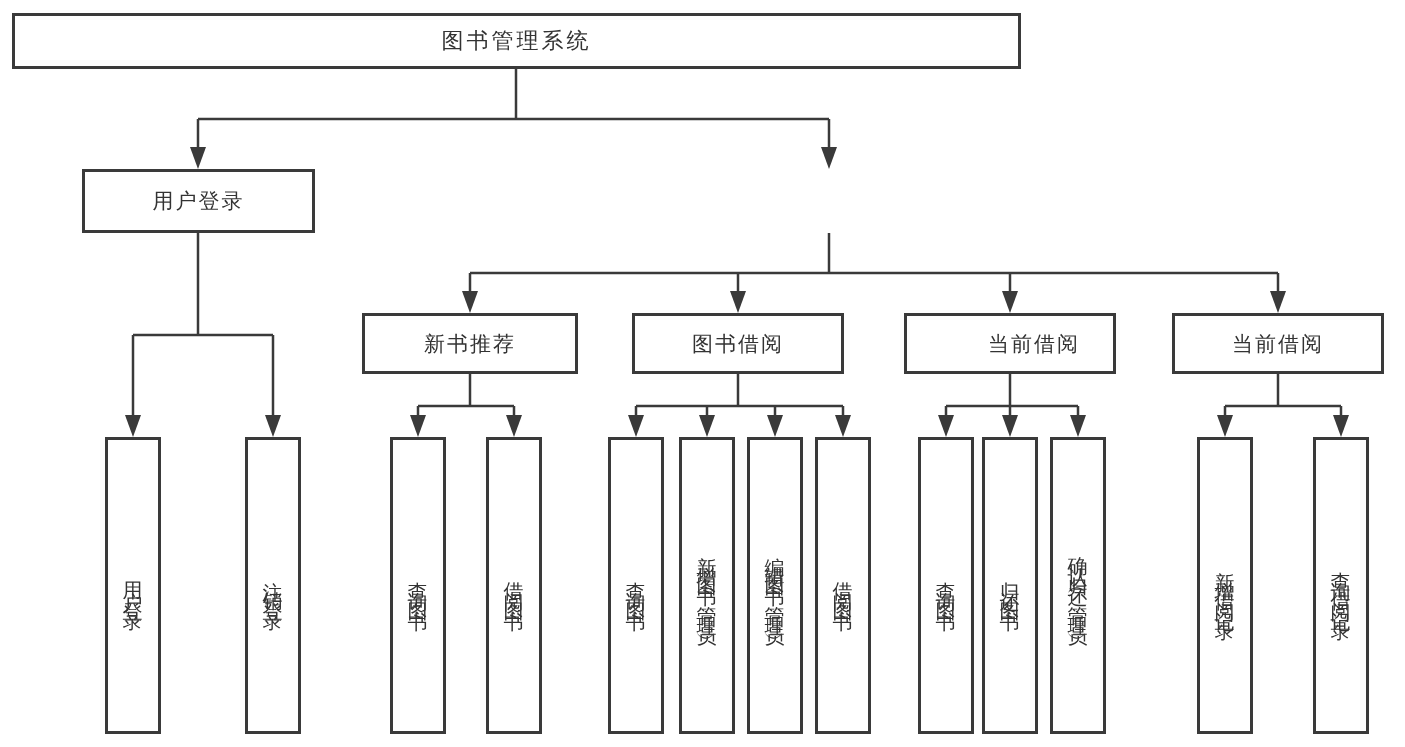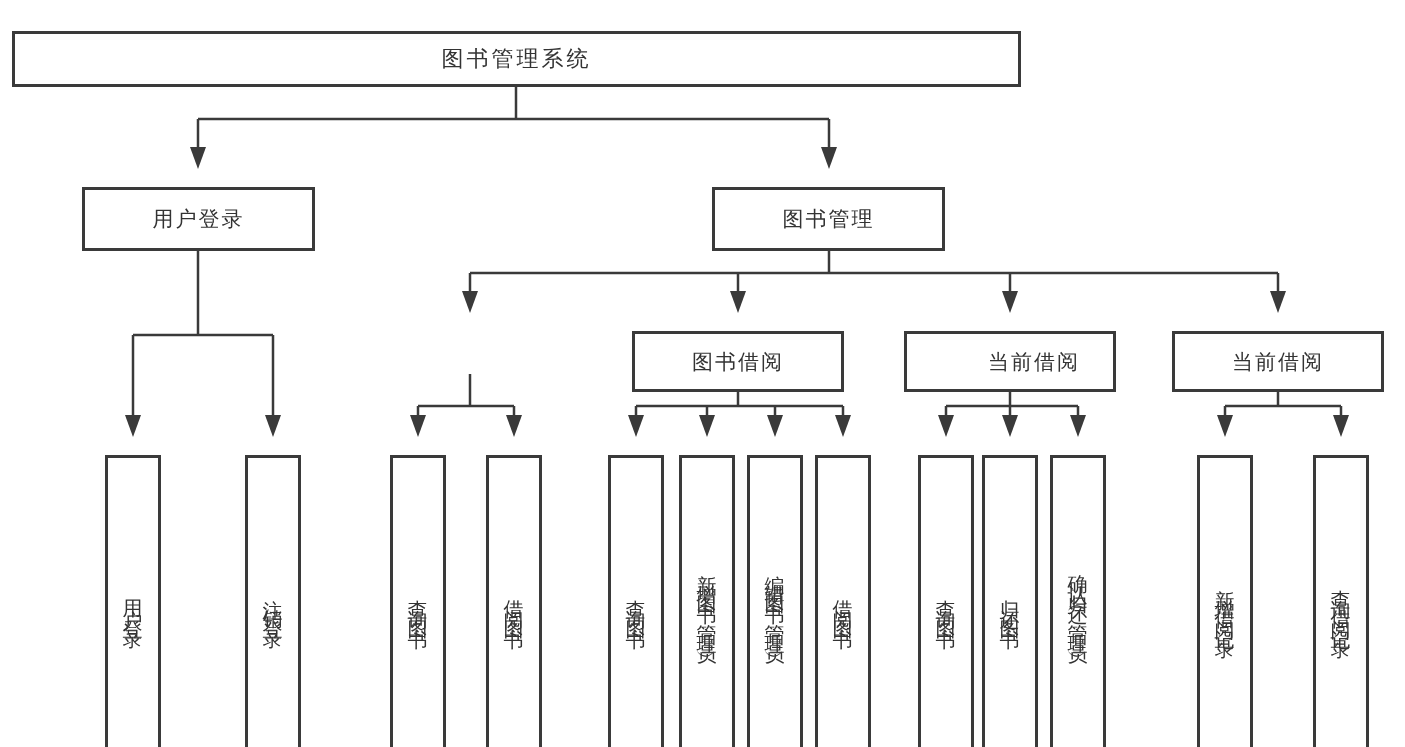--- a/index.html
+++ b/index.html
@@ -24,21 +24,20 @@
   .node {
     position: absolute;
     box-sizing: border-box;
     background: #ffffff;
     border: 3px solid #3a3a3a;
     display: flex;
     align-items: center;
     justify-content: center;
     color: #333333;
     z-index: 1;
-    margin-top: 18px;
   }
   .node.h {
     font-size: 21px;
     letter-spacing: 2px;
     white-space: nowrap;
   }
   .node.root-node {
     font-size: 22px;
     letter-spacing: 3px;
   }
@@ -128,22 +127,22 @@
       <polygon points="1002,415 1018,415 1010,437"></polygon>
       <polygon points="1070,415 1086,415 1078,437"></polygon>
       <polygon points="1217,415 1233,415 1225,437"></polygon>
       <polygon points="1333,415 1349,415 1341,437"></polygon>
     </g>
   </svg>
 
   <div class="node h root-node" style="left:12px; top:13px; width:1009px; height:56px;">图书管理系统</div>
 
   <div class="node h" style="left:82px; top:169px; width:233px; height:64px;">用户登录</div>
-  <div class="node h" style="left:712px; top:169px; width:233px; height:64px;">图书管理</div>
 
+  <div class="node h" style="left:362px; top:313px; width:216px; height:61px;">新书推荐</div>
   <div class="node h" style="left:632px; top:313px; width:212px; height:61px;">图书借阅</div>
   <div class="node h" style="left:904px; top:313px; width:212px; height:61px;padding-left:48px;">当前借阅</div>
   <div class="node h" style="left:1172px; top:313px; width:212px; height:61px;">当前借阅</div>
 
   <div class="node v" style="left:105px; top:437px; width:56px; height:297px;">用户登录</div>
   <div class="node v" style="left:245px; top:437px; width:56px; height:297px;">注销登录</div>
 
   <div class="node v" style="left:390px; top:437px; width:56px; height:297px;">查询图书</div>
   <div class="node v" style="left:486px; top:437px; width:56px; height:297px;">借阅图书</div>
 

